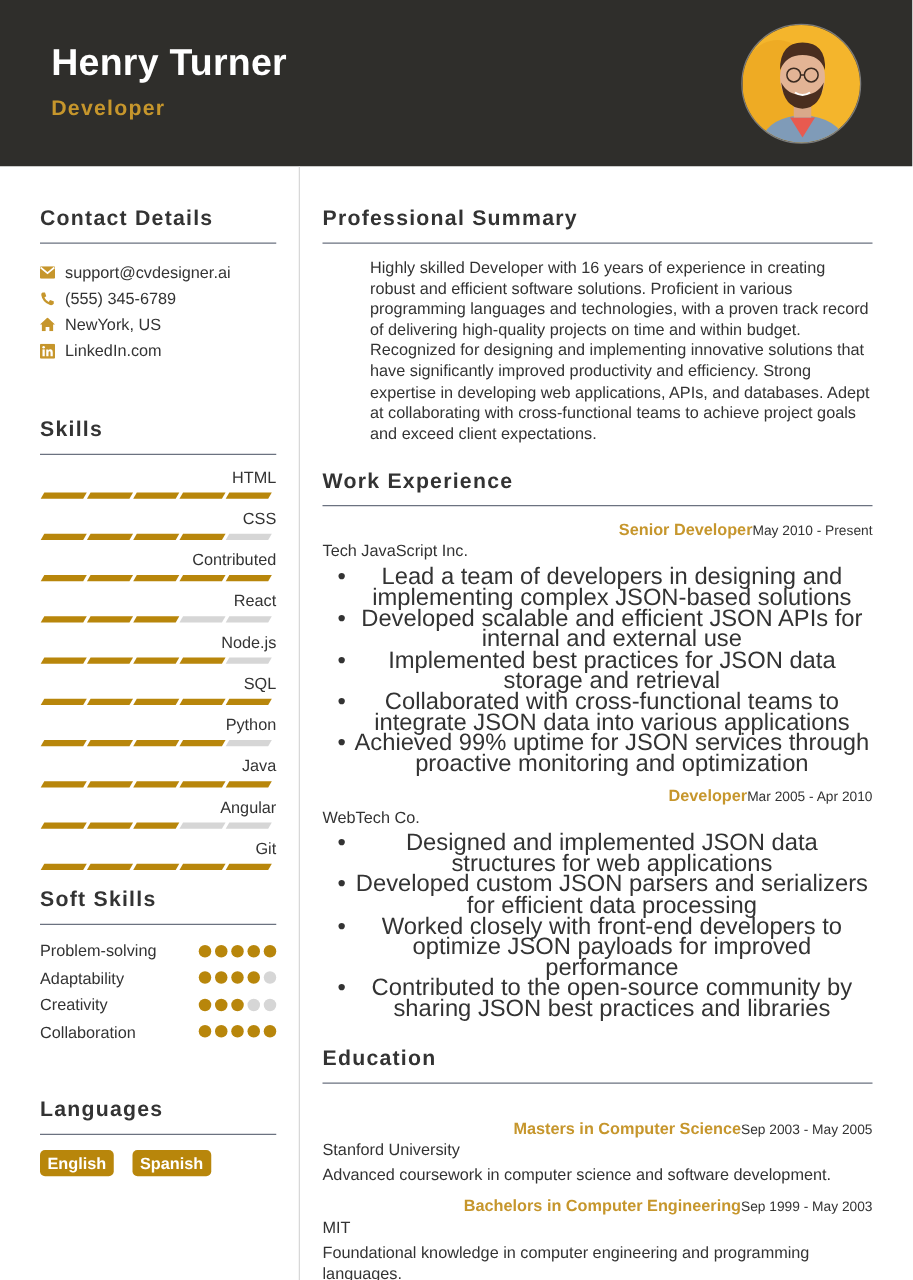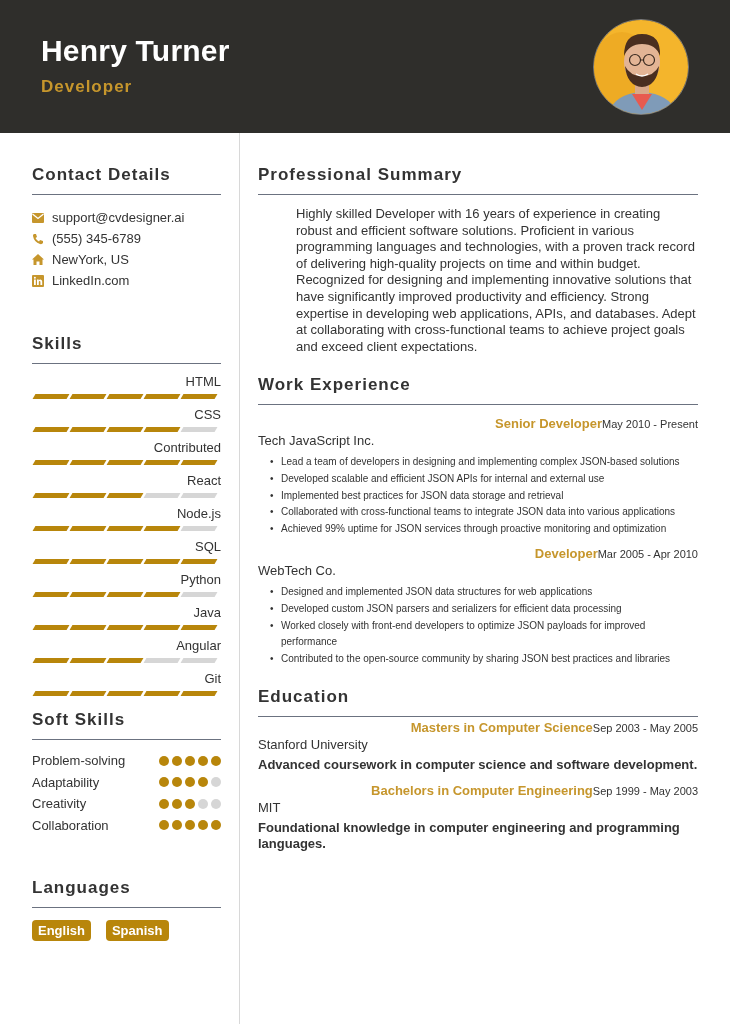--- a/index.html
+++ b/index.html
@@ -38,25 +38,25 @@
   .lang { background: #b8860b; color: #fff; font-size: 13px; font-weight: bold; padding: 3px 6px; border-radius: 4px; }
 
   .summary { font-size: 13px; line-height: 16.6px; color: #333; margin-top: 11px; margin-left: 38px; }
 
   .job { margin-top: 11px; }
   .job-head { display: flex; justify-content: flex-end; align-items: baseline; }
   .job-title { font-size: 13px; font-weight: bold; color: #c6962c; }
   .job-date { font-size: 11px; color: #333; }
   .job-company { font-size: 13px; color: #333; margin-top: 2px; }
   .bullets { list-style: none; margin-top: 6px; padding-left: 12px; }
-  .bullets li { font-size: 10px; line-height: 16.6px; color: #333; position: relative; padding-left: 11px; }
+  .bullets li { font-size: 19px; line-height: 16.6px; color: #333; position: relative; padding-left: 11px; text-align: center; }
   .bullets li::before { content: "•"; position: absolute; left: 0; top: 0; }
 
-  .edu { margin-top: 3px; }
-  .edu-desc { font-size: 13px; line-height: 16.6px; color: #333; margin-top: 5px; font-weight: bold; }
+  .edu { margin-top: 28px; }
+  .edu-desc { font-size: 13px; line-height: 16.6px; color: #333; margin-top: 5px; }
 </style>
 </head>
 <body>
 
 <div class="header">
   <div class="name">Henry Turner</div>
   <div class="role">Developer</div>
   <div class="photo">
     <svg width="96" height="96" viewBox="0 0 96 96">
       <rect width="96" height="96" fill="#f4b52c"></rect>

